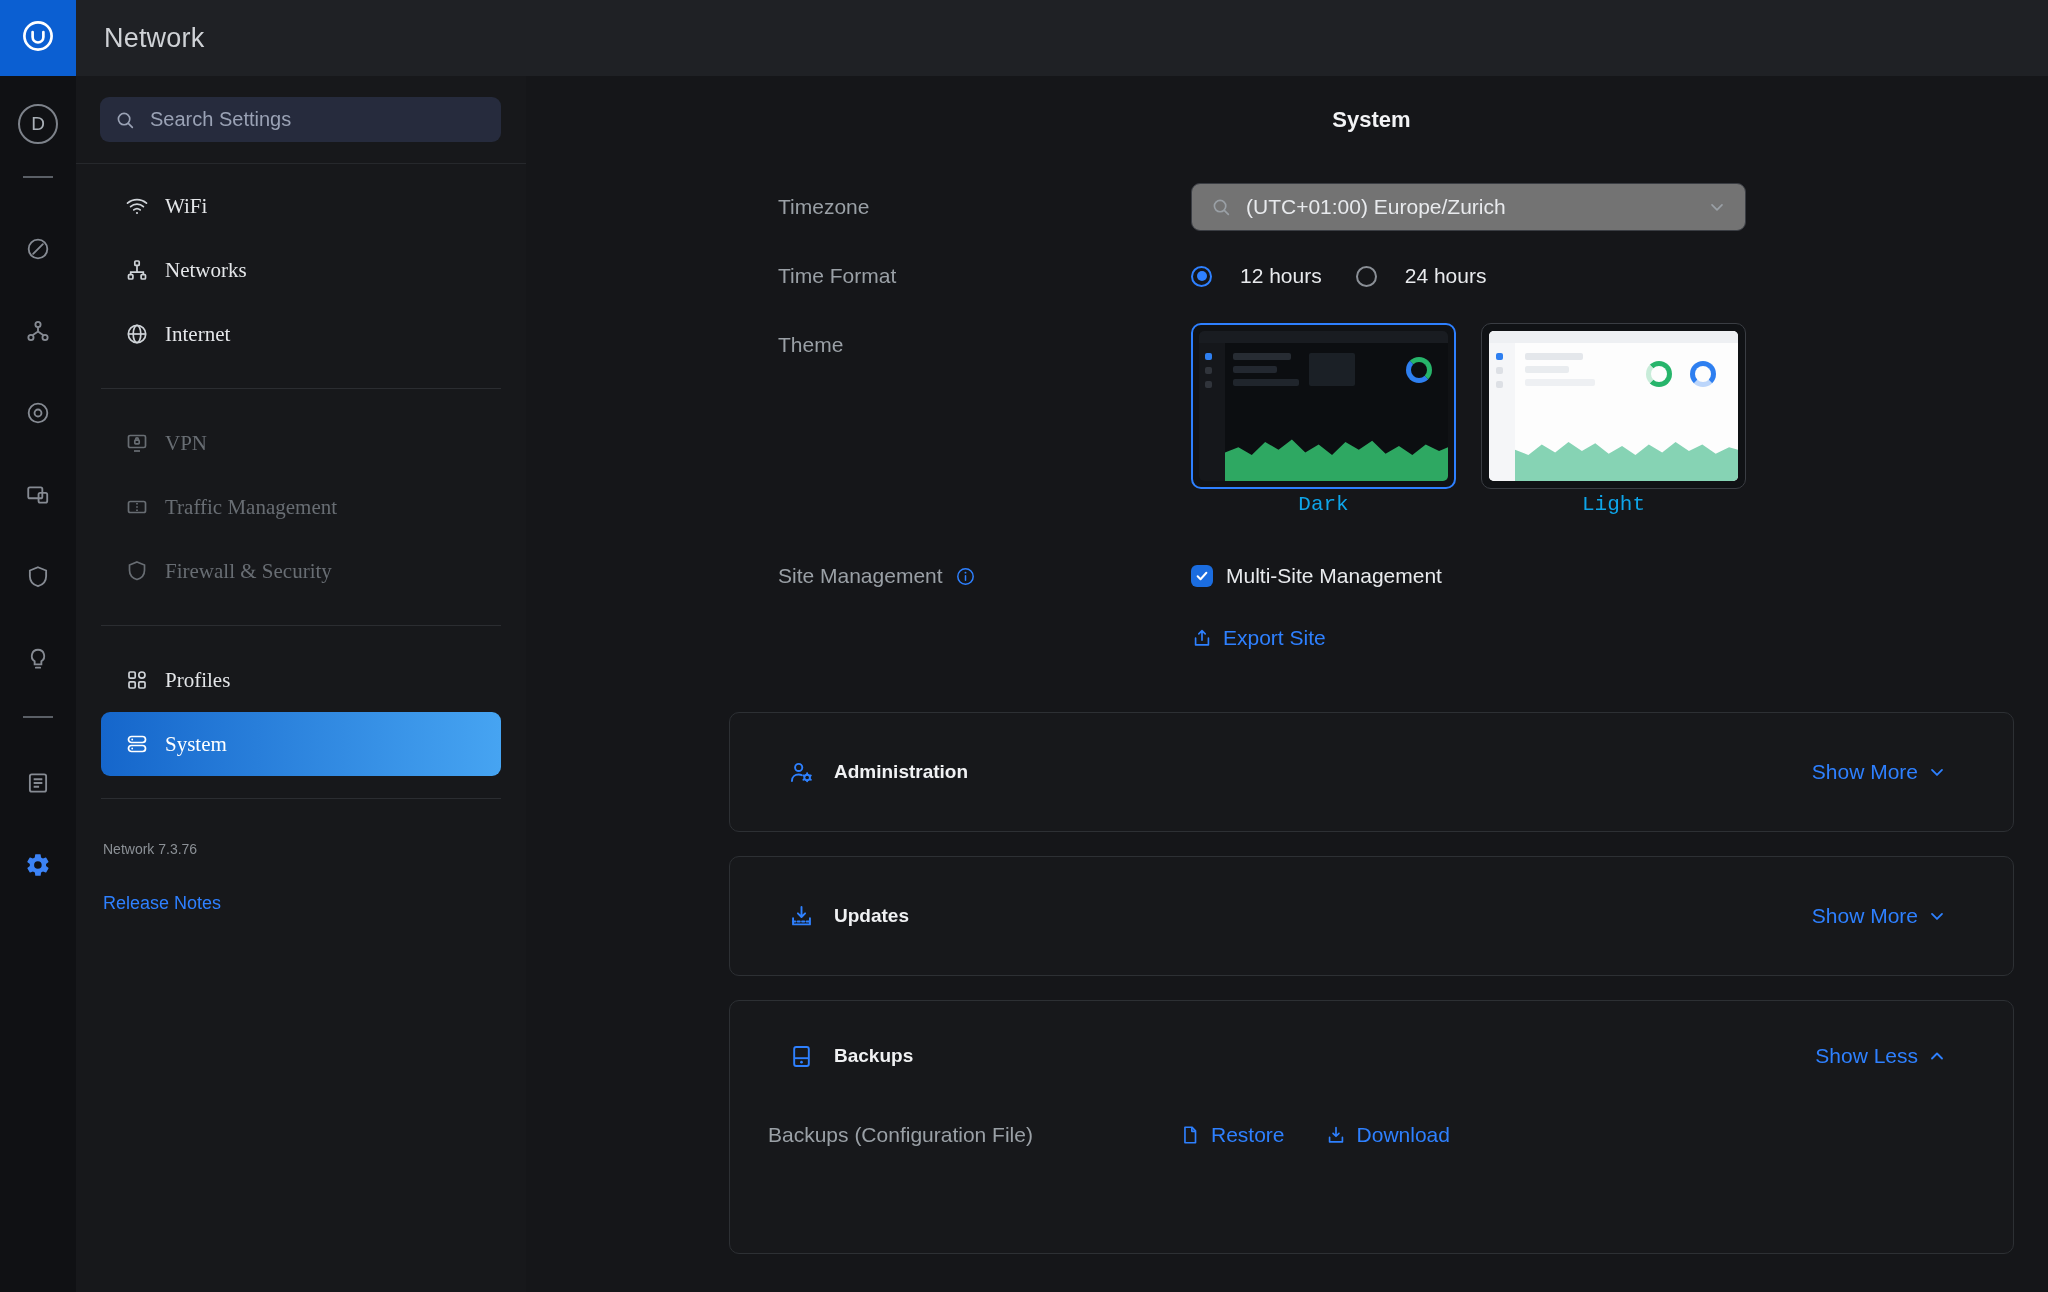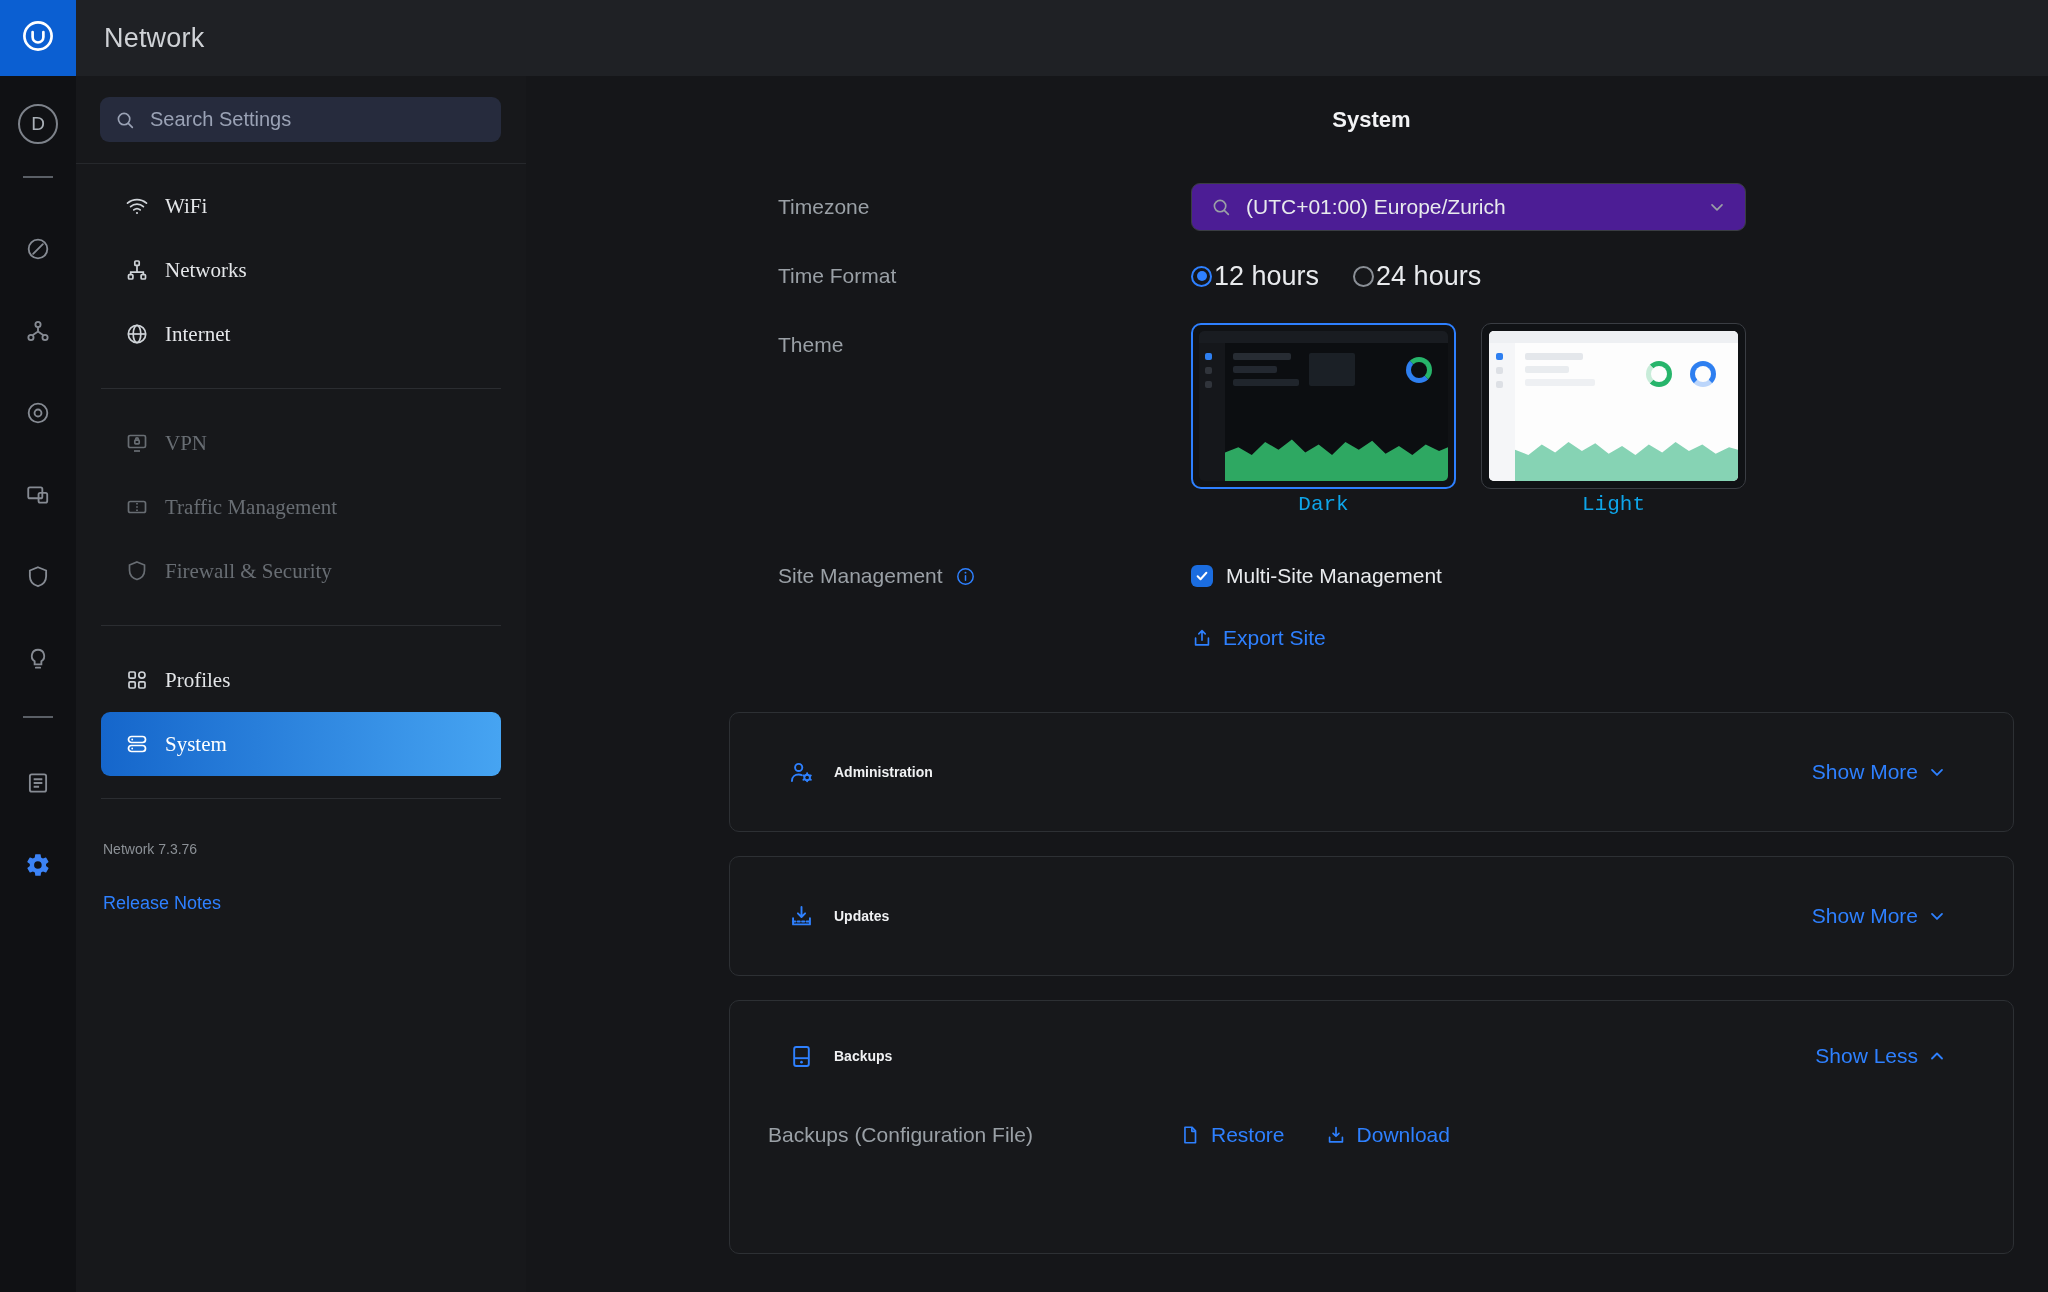--- a/index.html
+++ b/index.html
@@ -47,29 +47,29 @@
   .main-vline{position:absolute;left:526px;top:163px;bottom:0;width:1px;background:#2a2c30;}
   .main-head{height:87px;display:flex;align-items:center;justify-content:center;width:1285px;padding-left:203px;box-sizing:content-box;}
   .main-title{font-size:22px;font-weight:700;color:#f2f3f5;}
 
   .rows{padding-left:252px;}
   .setting-row{display:flex;align-items:center;}
   .row-label{width:413px;color:#9aa0a6;font-size:21px;display:flex;align-items:center;}
 
   
   .tz-row{margin-top:20px;height:48px;}
-  .tz-select{width:555px;height:48px;background:#4c1d95;border:1px solid #3a3d43;border-radius:9px;display:flex;align-items:center;padding:0 18px;box-sizing:border-box;cursor:pointer;}
+  .tz-select{width:555px;height:48px;background:#737373;border:1px solid #3a3d43;border-radius:9px;display:flex;align-items:center;padding:0 18px;box-sizing:border-box;cursor:pointer;}
   .tz-select .mag{width:22px;height:22px;color:#9aa0a6;}
   .tz-value{flex:1;margin-left:14px;color:#e8eaed;font-size:21px;}
   .tz-select .chev{width:20px;height:20px;color:#9aa0a6;}
 
   
   .tf-row{margin-top:22px;height:46px;}
   .radio-group{display:flex;align-items:center;gap:34px;}
-  .radio-opt{display:flex;align-items:center;gap:2px;font-size:27px;color:#e8eaed;cursor:pointer;}
+  .radio-opt{display:flex;align-items:center;gap:28px;font-size:21px;color:#e8eaed;cursor:pointer;}
   .radio{width:21px;height:21px;border-radius:50%;border:2px solid #8a8f96;box-sizing:border-box;position:relative;}
   .radio.sel{border-color:#2e80ff;}
   .radio.sel::after{content:"";position:absolute;left:3.5px;top:3.5px;width:10px;height:10px;border-radius:50%;background:#2e80ff;}
 
   
   .theme-row{margin-top:24px;align-items:flex-start;}
   .theme-row .row-label{padding-top:10px;}
   .theme-cards{display:flex;gap:25px;}
   .theme-card{width:265px;cursor:pointer;}
   .theme-frame{width:265px;height:166px;border-radius:10px;border:1px solid #3a3d43;box-sizing:border-box;padding:7px;background:#101215;}
@@ -121,21 +121,21 @@
 
   
   .cards{margin-left:203px;width:1285px;margin-top:52px;display:flex;flex-direction:column;gap:24px;}
   .card{border:1px solid #2d3034;border-radius:10px;box-sizing:border-box;background:#17181b;}
   .card.simple{height:120px;display:flex;align-items:center;padding:0 66px 0 58px;}
   .card-header{height:110px;display:flex;align-items:center;padding:0 66px 0 58px;}
   .card-title-group{display:flex;align-items:center;gap:19px;}
   .card-icon{width:27px;height:27px;color:#e3e5e8;display:flex;}
   .card-icon svg{width:27px;height:27px;}
   .card-icon.blue{color:#2e80ff;}
-  .card-title{font-size:14px;font-weight:700;color:#f0f1f3;}
+  .card-title{font-size:19px;font-weight:700;color:#f0f1f3;}
   .card-action{margin-left:auto;display:flex;align-items:center;gap:9px;color:#2e80ff;font-size:21px;cursor:pointer;}
   .card-action svg{width:20px;height:20px;}
   .card.backups{height:254px;}
   .b-row{display:flex;align-items:center;padding-left:38px;height:48px;}
   .b-row.second{margin-top:22px;}
   .b-label{width:411px;color:#9aa0a6;font-size:21px;}
   .b-controls{display:flex;align-items:center;gap:40px;}
   .ab-group{display:flex;align-items:center;}
   .ab-freq{margin-left:26px;font-size:21px;color:#dfe2e6;}
   .ab-resched{margin-left:30px;}

